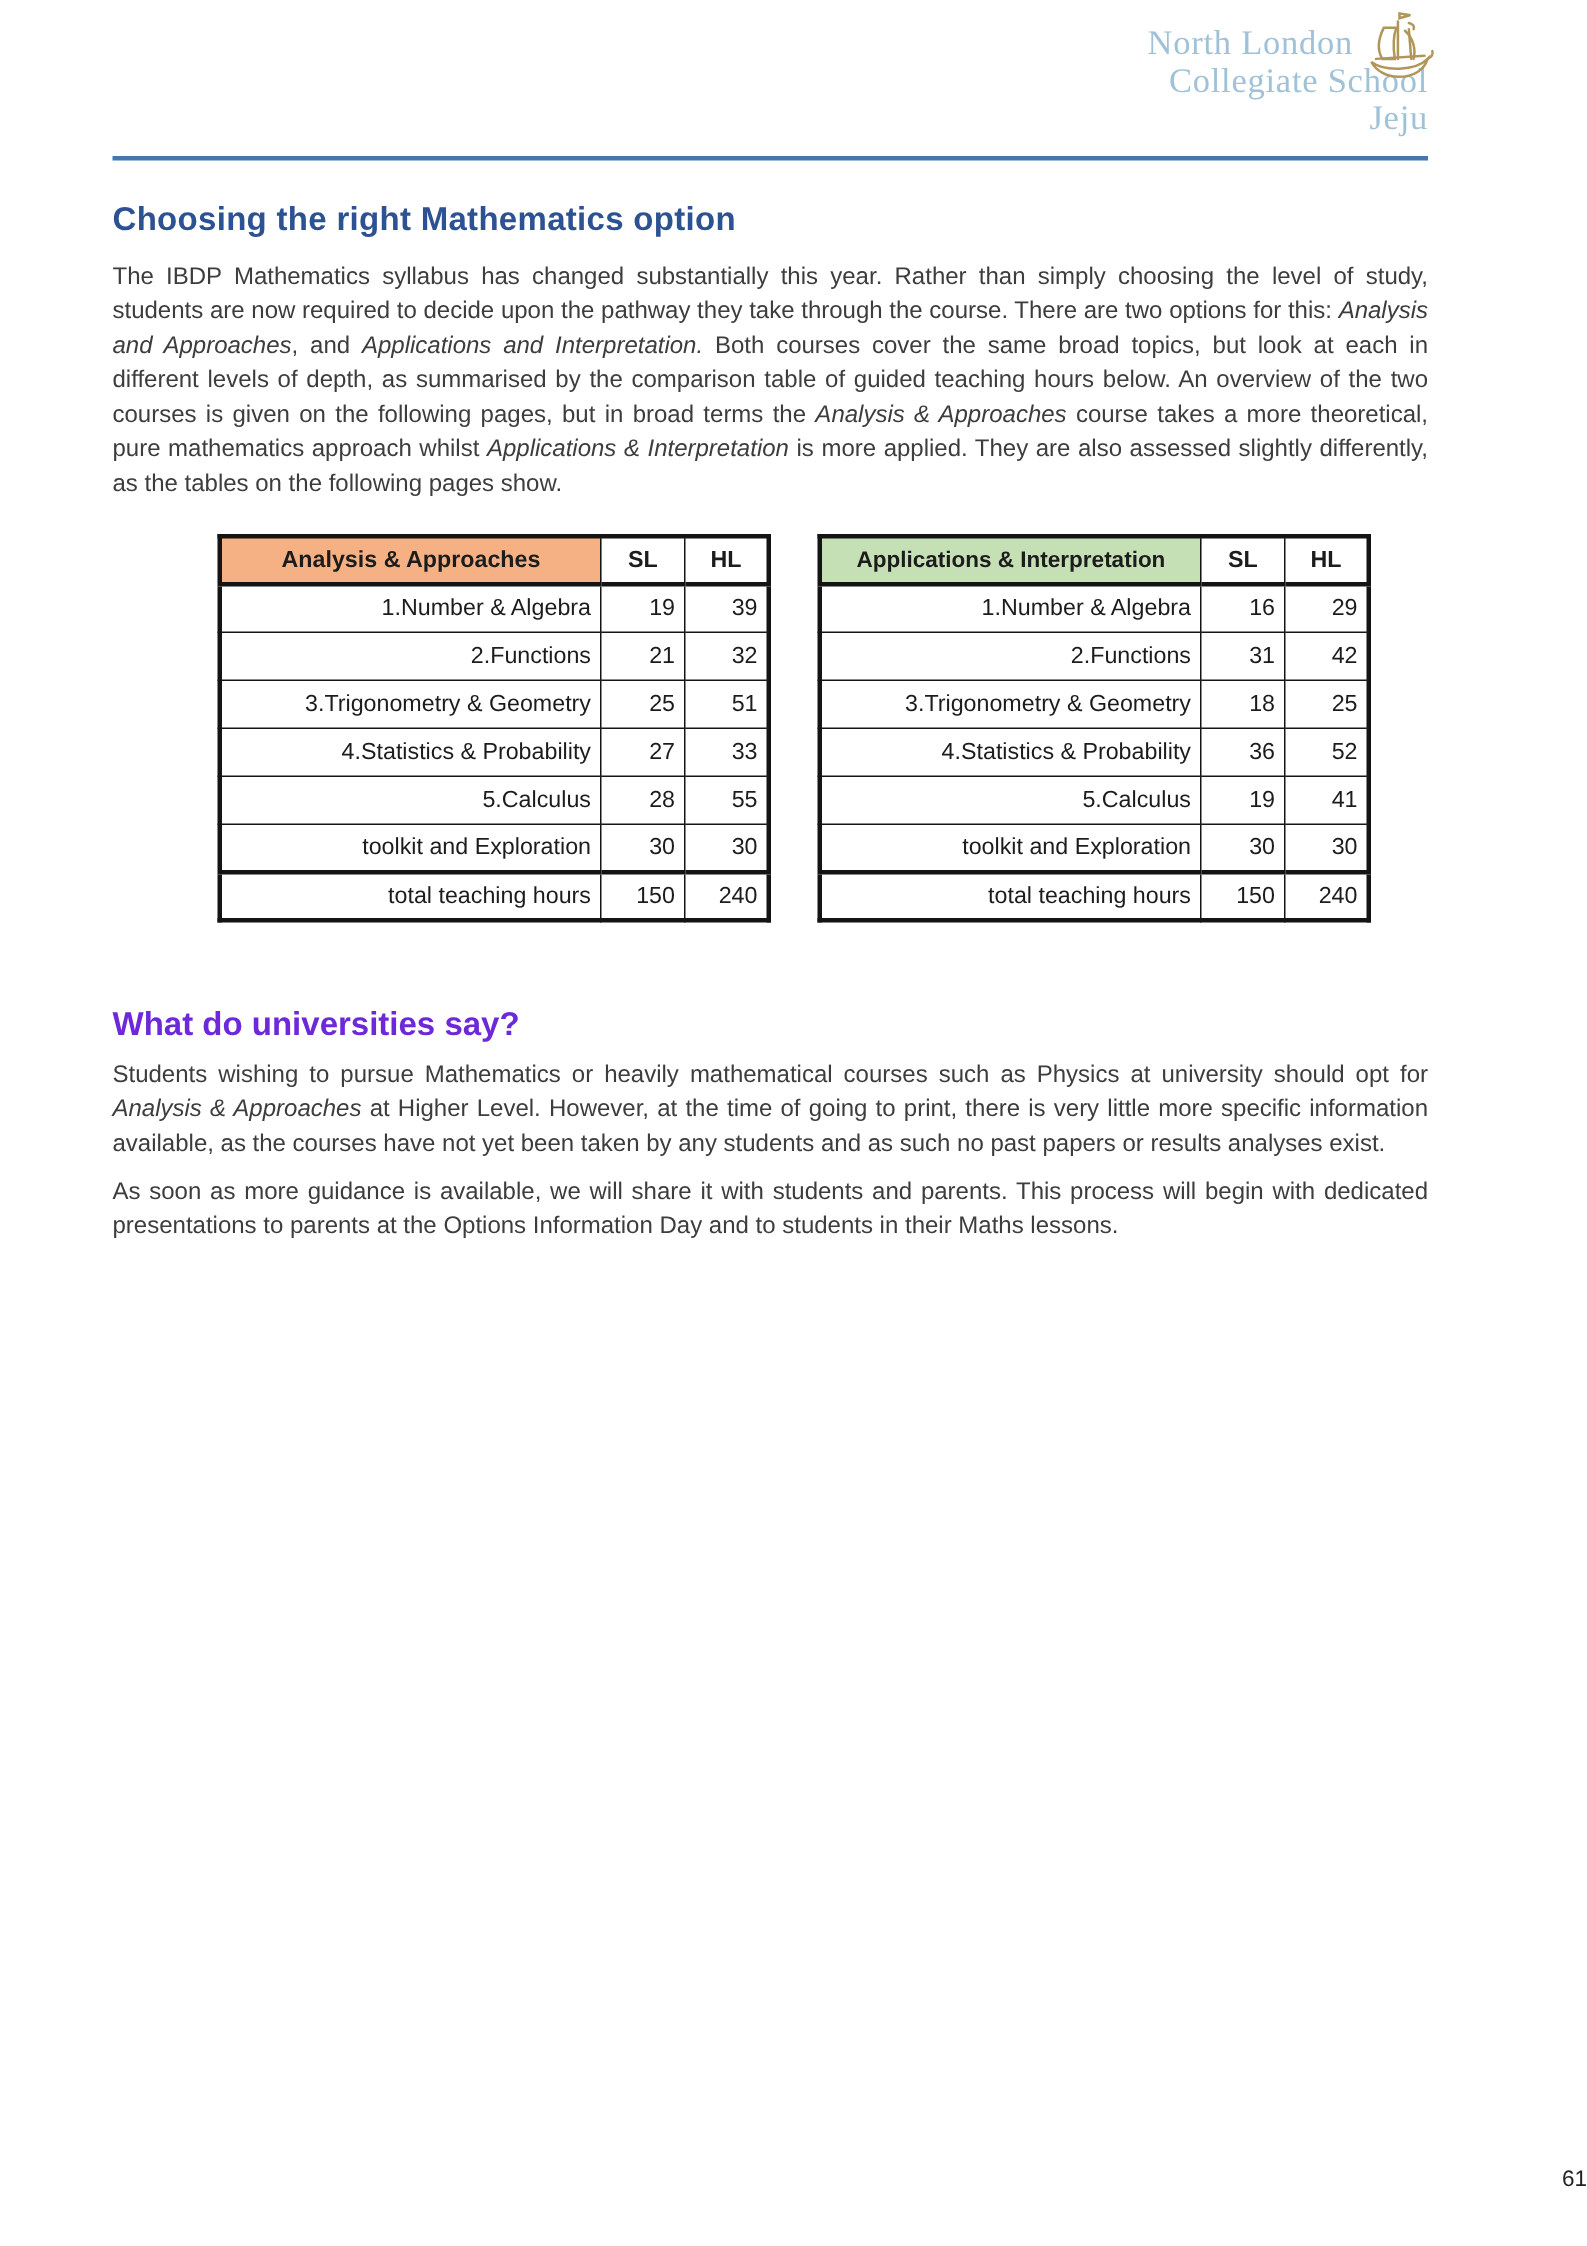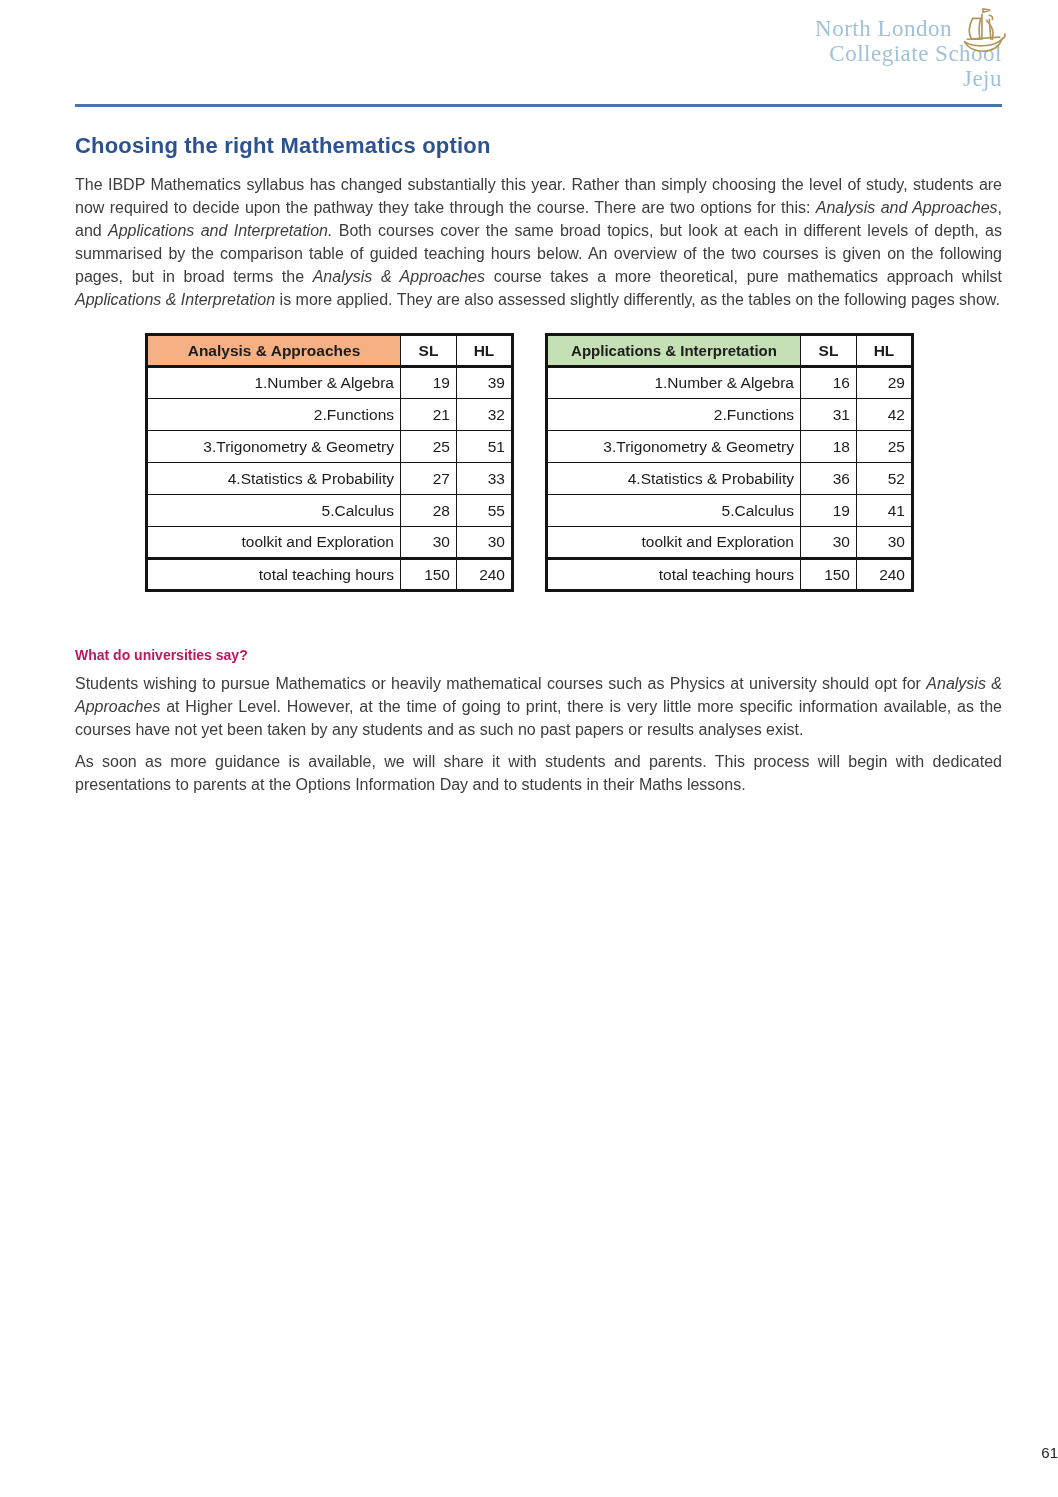--- a/index.html
+++ b/index.html
@@ -5,21 +5,21 @@
   * { box-sizing: border-box; }
   html, body { margin: 0; padding: 0; }
   body {
     width: 1058px; height: 1497px;
     background: #ffffff;
     font-family: "Liberation Sans", sans-serif;
     color: #3d3d3d;
     position: relative;
     overflow: hidden;
   }
-  .page { position: absolute; inset: 0; padding: 0 56px 0 75px; }
+  .page { position: absolute; inset: 0; padding: 0 106px 0 75px; }
 
   
   .header-band { padding-top: 16px; display: flex; justify-content: flex-end; }
   .logo {
     position: relative;
     text-align: right;
     font-family: "Liberation Serif", serif;
     color: #a0c2d8;
     font-size: 23px;
     line-height: 25px;
@@ -73,22 +73,22 @@
   }
   table.course.ai thead th.tname { font-size: 15px; }
   table.course td.lbl { text-align: right; padding-left: 8px; }
   .rnum { display: inline-block; width: 25px; }
   table.course td.num { text-align: right; }
   table.course tr.total td { border-top: 3.5px solid #141414; }
 
   
   h2 {
     margin: 55px 0 0 0;
-    font-size: 14px; font-weight: bold;
-    color: #be185d;
+    font-size: 22px; font-weight: bold;
+    color: #6d28d9;
   }
   p.body.sect { margin-top: 9px; }
   p.body.follow { margin-top: 9px; }
 
   
   .pagenum {
     position: absolute; bottom: 36px; left: 0; right: 0;
     text-align: right;
     font-size: 15px; color: #222222;
   }

